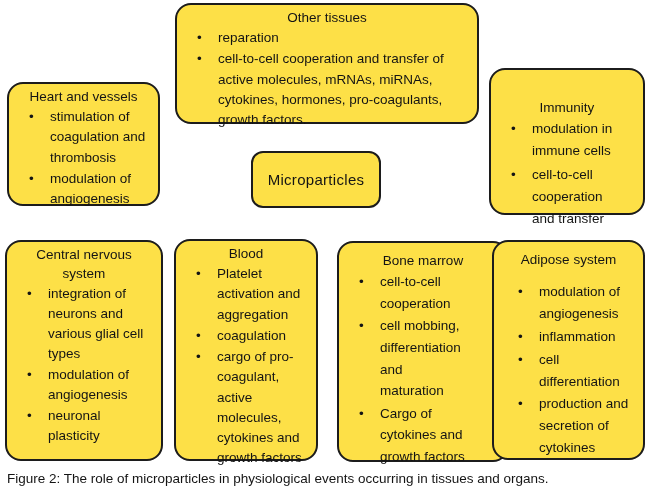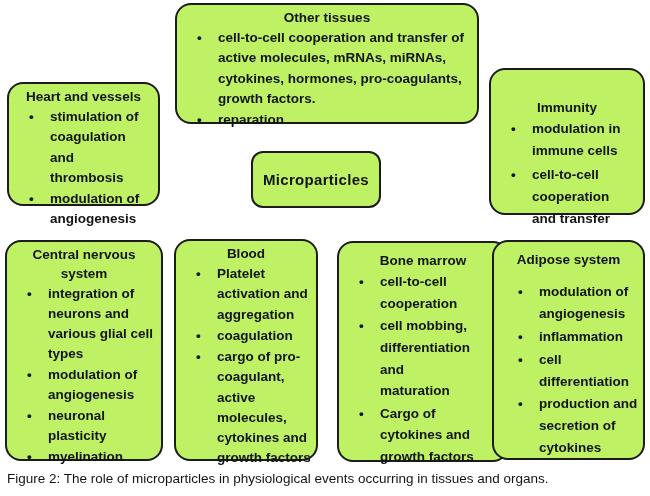--- a/index.html
+++ b/index.html
@@ -10,22 +10,21 @@
     background: #ffffff;
     font-family: "Liberation Sans", sans-serif;
     color: #141414;
     overflow: hidden;
   }
   .box {
     position: absolute;
     box-sizing: border-box;
     border: 2px solid #1c1c1c;
     border-radius: 16px;
-    background: #bef264;
-    font-weight: bold;
+    background: #fde047;
   }
   .box-title {
     text-align: center;
     font-size: 13.5px;
     line-height: 1.42;
     padding-top: 3px;
     white-space: pre-line;
   }
   .bullets {
     list-style: none;
@@ -76,25 +75,25 @@
   .caption b { font-weight: normal; }
 </style>
 </head>
 <body>
 
 <div class="figure-canvas">
 
   <div class="box box-other-tissues">
     <div class="box-title">Other tissues</div>
     <ul class="bullets">
+      <li><span>reparation</span></li>
       <li><span>cell-to-cell cooperation and transfer of
 active molecules, mRNAs, miRNAs,
 cytokines, hormones, pro-coagulants,
 growth factors.</span></li>
-      <li><span>reparation</span></li>
     </ul>
   </div>
 
   <div class="box box-heart">
     <div class="box-title">Heart and vessels</div>
     <ul class="bullets">
       <li><span>stimulation of
 coagulation and
 thrombosis</span></li>
       <li><span>modulation of
@@ -122,21 +121,20 @@
 system</div>
     <ul class="bullets">
       <li><span>integration of
 neurons and
 various glial cell
 types</span></li>
       <li><span>modulation of
 angiogenesis</span></li>
       <li><span>neuronal
 plasticity</span></li>
-      <li><span>myelination</span></li>
     </ul>
   </div>
 
   <div class="box box-blood">
     <div class="box-title">Blood</div>
     <ul class="bullets">
       <li><span>Platelet
 activation and
 aggregation</span></li>
       <li><span>coagulation</span></li>

